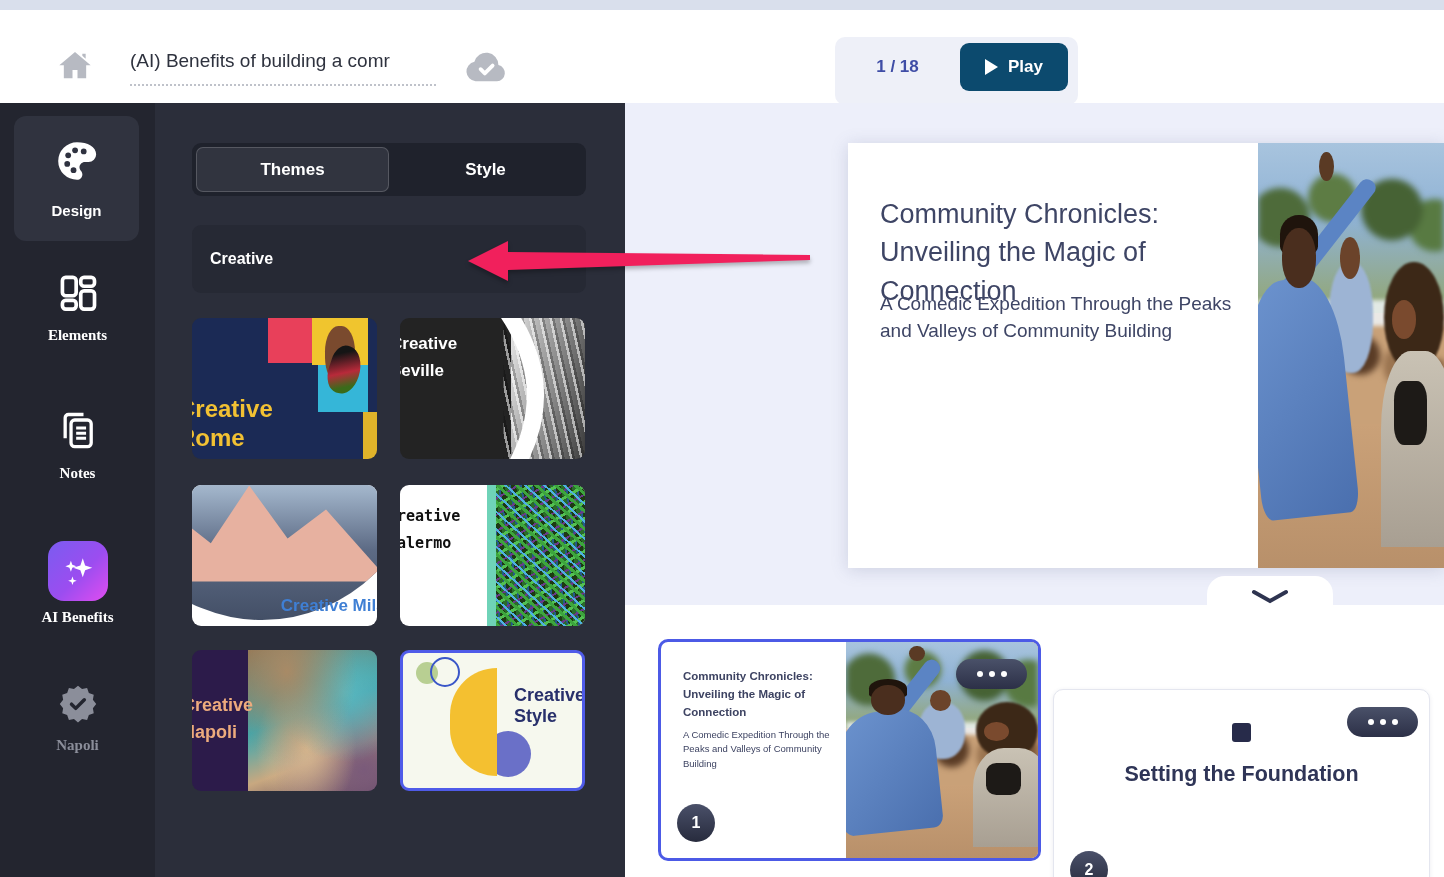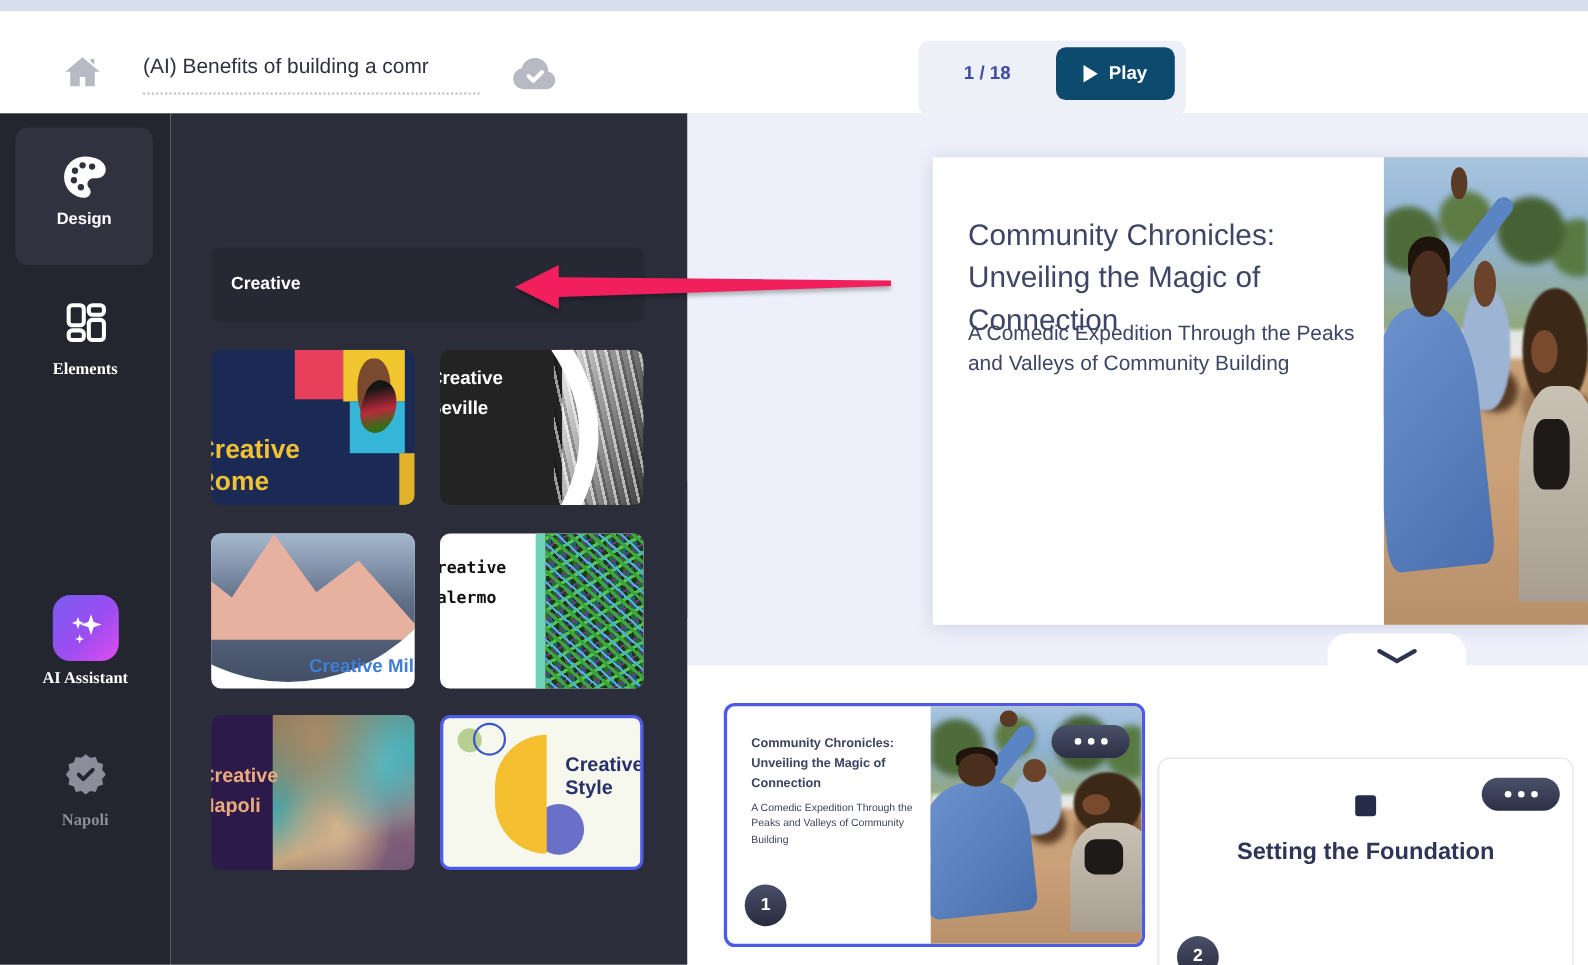--- a/index.html
+++ b/index.html
@@ -24,21 +24,21 @@
   .play-tri { width:0; height:0; border-left:13px solid #fff;
     border-top:8px solid transparent; border-bottom:8px solid transparent; }
   .play-lbl { color:#fff; font-size:17px; font-weight:bold; }
 
   
   .sidebar { position:absolute; left:0; top:103px; width:155px; height:774px; background:#23252f; }
   .sb-item { position:absolute; left:0; width:155px; text-align:center; cursor:pointer;font-family:Liberation Serif, serif; }
   .sb-label { display:block; color:#fff; font-size:15px; font-weight:600; margin-top:8px; }
   .sb-tile { position:absolute; left:14px; top:13px; width:125px; height:125px;
     background:#30333f; border-radius:12px; cursor:pointer; text-align:center; }
-  .sb-tile .sb-label { margin-top:2px; }
+  .sb-tile .sb-label { margin-top:14px; }
   .ai-tile { width:60px; height:60px; margin:0 auto; border-radius:16px;
     background:linear-gradient(135deg,#7a5cf0 0%, #9b4df0 55%, #e14df0 100%);
     display:flex; align-items:center; justify-content:center; }
   .dim .sb-label { color:#8b8e9a; }
 
   
   .panel { position:absolute; left:155px; top:103px; width:470px; height:774px; background:#2b2e3a; }
   .segmented { position:absolute; left:37px; top:40px; width:394px; height:53px;
     background:#1f222c; border-radius:9px; }
   .seg-tab { position:absolute; top:0; height:53px; line-height:53px; text-align:center;
@@ -258,44 +258,58 @@
       <svg width="44" height="44" viewBox="0 0 24 24" fill="none" stroke="#fff" stroke-width="2">
         <rect x="3.5" y="3.5" width="7.5" height="10" rx="1.8"></rect>
         <rect x="3.5" y="16" width="7.5" height="4.8" rx="1.8"></rect>
         <rect x="13.5" y="3.5" width="7.5" height="4.8" rx="1.8"></rect>
         <rect x="13.5" y="10.8" width="7.5" height="10" rx="1.8"></rect>
       </svg>
     </span>
     <span class="sb-label">Elements</span>
   </div>
 
+  <div class="sb-item" style="top:306px">
+    <span>
+      <svg width="44" height="44" viewBox="0 0 24 24" fill="none" stroke="#fff" stroke-width="1.8">
+        <path d="M5 16V4.8A1.8 1.8 0 0 1 6.8 3H15"></path>
+        <rect x="8.2" y="6" width="11" height="14.5" rx="2" fill="#23252f"></rect>
+        <path d="M11 10.4h5.4M11 13.2h5.4M11 16h5.4" stroke-width="1.6"></path>
+      </svg>
+    </span>
+    <span class="sb-label">Notes</span>
+  </div>
 
   <div class="sb-item" style="top:438px">
     <div class="ai-tile">
       <svg width="38" height="38" viewBox="0 0 24 24" fill="#fff">
         <path d="M15 4l1.5 4.5L21 10l-4.5 1.5L15 16l-1.5-4.5L9 10l4.5-1.5z"></path>
         <path d="M7.5 5.5l.9 2.6 2.6.9-2.6.9-.9 2.6-.9-2.6L4 9l2.6-.9z"></path>
         <path d="M8.5 15.5l.7 2 2 .7-2 .7-.7 2-.7-2-2-.7 2-.7z"></path>
       </svg>
     </div>
-    <span class="sb-label">AI Assistant</span>
+    <span class="sb-label">AI Benefits</span>
   </div>
 
   <div class="sb-item dim" style="top:580px">
     <span>
       <svg width="42" height="42" viewBox="0 0 24 24">
         <path d="M12 1.5l2.3 1.9 2.9-.5 1 2.8 2.8 1-.5 2.9 1.9 2.4-1.9 2.4.5 2.9-2.8 1-1 2.8-2.9-.5-2.3 1.9-2.3-1.9-2.9.5-1-2.8-2.8-1 .5-2.9L1.6 12l1.9-2.4-.5-2.9 2.8-1 1-2.8 2.9.5z" fill="#8b8e9a"></path>
         <path d="M8.3 12.1l2.4 2.4 4.9-4.9" stroke="#23252f" stroke-width="2" fill="none" stroke-linecap="round" stroke-linejoin="round"></path>
       </svg>
     </span>
     <span class="sb-label">Napoli</span>
   </div>
 </div>
 
 <div class="panel">
+  <div class="segmented">
+    <div class="seg-tab active">Themes</div>
+    <div class="seg-tab seg-style">Style</div>
+  </div>
 
   <div class="dropdown">
     <span class="dropdown-lbl">Creative</span>
   </div>
 
   <div class="theme-card tc1">
     <div class="rome-sq rome-red"></div>
     <div class="rome-sq rome-yel"></div>
     <div class="rome-sq rome-teal"></div>
     <div class="rome-sq rome-bar"></div>

